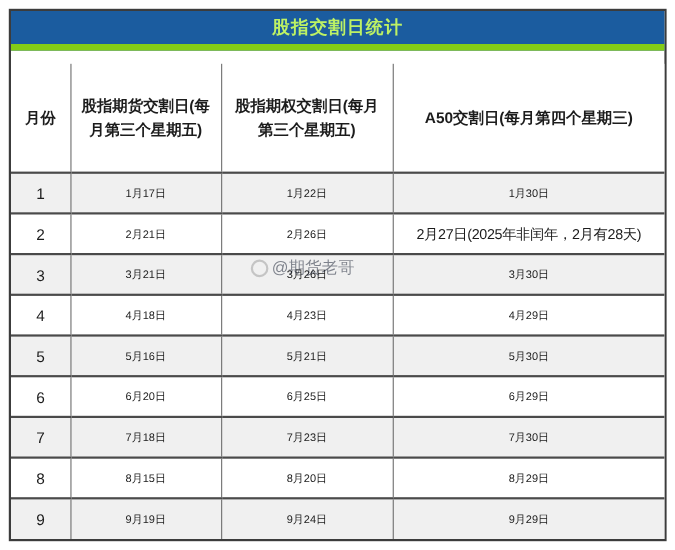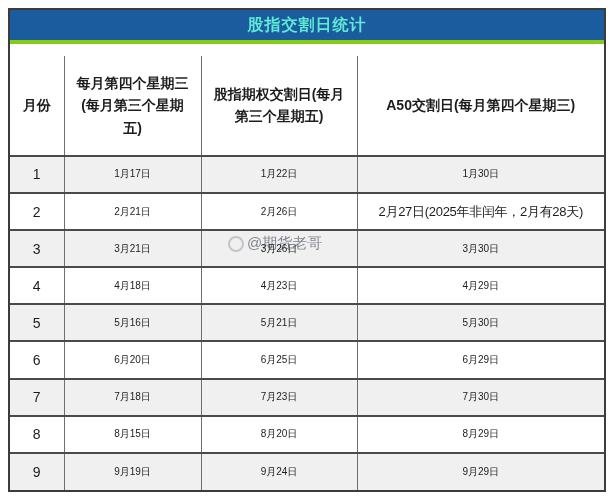--- a/index.html
+++ b/index.html
@@ -23,28 +23,28 @@
     height: 484px;
     box-sizing: border-box;
     border: 2px solid #3c3c3c;
     display: flex;
     flex-direction: column;
     background: #ffffff;
   }
   .title-bar {
     flex: 0 0 30px;
     background: #1b5c9f;
-    color: #5eead4;
+    color: #bef264;
     font-size: 16px;
     font-weight: bold;
     display: flex;
     align-items: center;
     justify-content: center;
     letter-spacing: 1px;
-    border-bottom: 4px solid #84cc16;
+    border-bottom: 6px solid #84cc16;
   }
   table.sched {
     border-collapse: collapse;
     table-layout: fixed;
     width: 100%;
     flex: 1 1 auto;
     margin-top: 12px;
   }
   table.sched col.c1 { width: 54px; }
   table.sched col.c2 { width: 137px; }
@@ -119,21 +119,21 @@
       <colgroup>
           <col class="c1">
           <col class="c2">
           <col class="c3">
           <col class="c4">
         </colgroup>
 
       <tbody>
           <tr class="hdr">
         <th>月份</th>
-        <th>每月第四个星期三(每月第三个星期五)</th>
+        <th>股指期货交割日(每月第三个星期五)</th>
         <th>股指期权交割日(每月第三个星期五)</th>
         <th>A50交割日(每月第四个星期三)</th>
       </tr>
 
       <tr class="alt">
         <td class="month">1</td>
         <td>1月17日</td>
         <td>1月22日</td>
         <td>1月30日</td>
       </tr>

